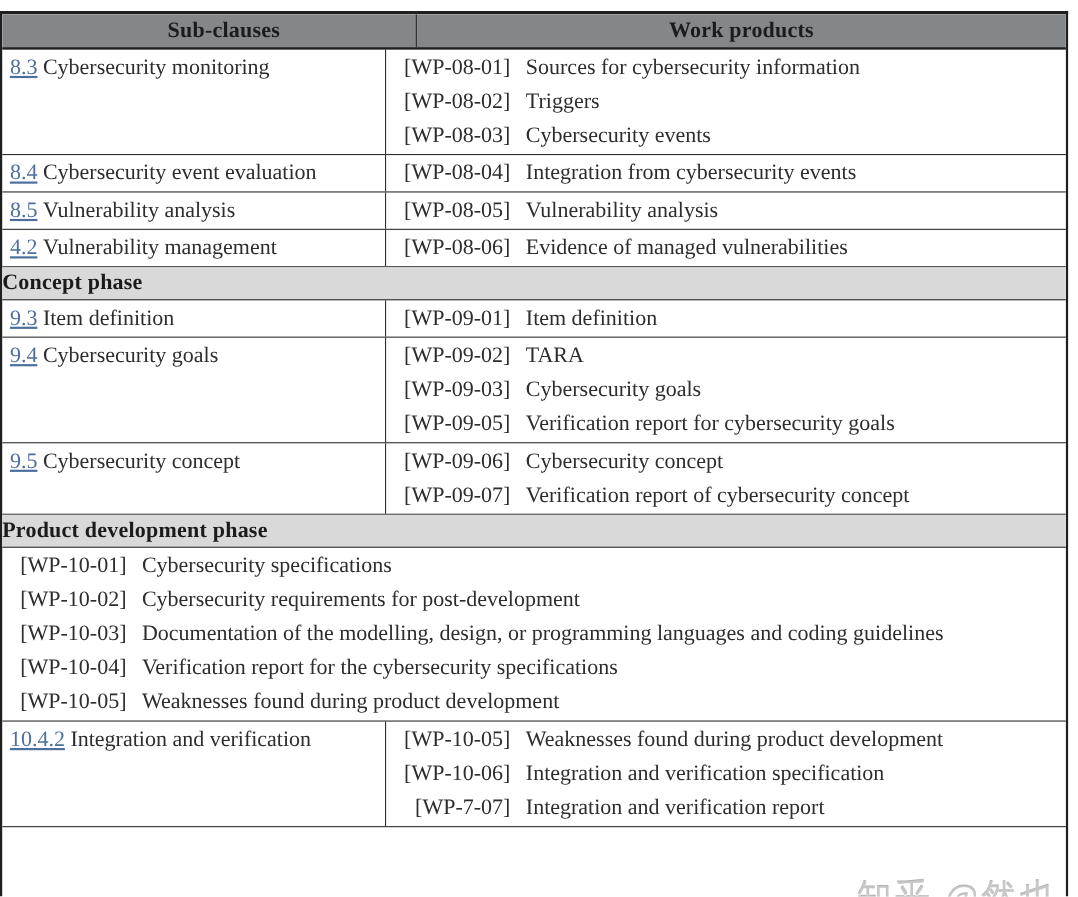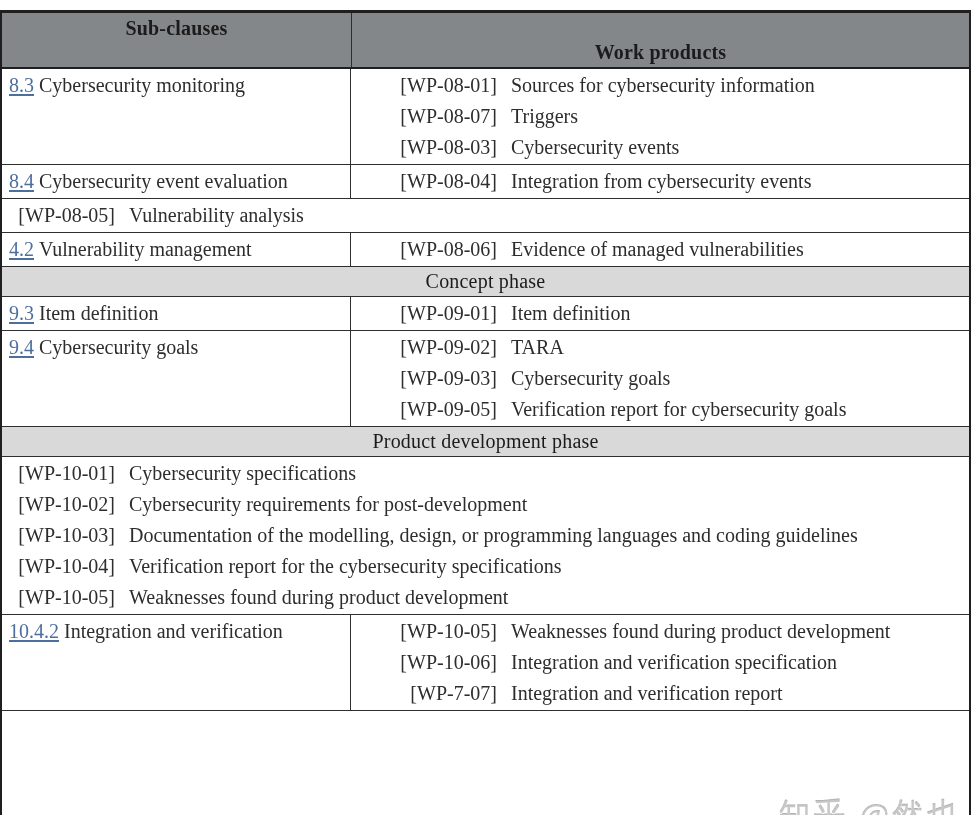--- a/index.html
+++ b/index.html
@@ -26,37 +26,37 @@
     border-left: 2px solid #1f1f1f;
     border-right: 2px solid #1f1f1f;
     border-top: 3px solid #1f1f1f;
     overflow: hidden;
     background: #ffffff;
   }
   .header-row {
     display: flex;
     background: #84878a;
     border-bottom: 2px solid #1f1f1f;
+    padding-left: 27px;
   }
   .hcell {
     line-height: 30px;
     font-weight: bold;
     text-align: center;
     color: #1b1b1b;
     letter-spacing: 0.2px;
   }
   .hcell-left {
     width: 349px;
     border-right: 1.5px solid #2e2e2e;
   }
-  .hcell-right { flex: 1; margin-top: 24px; }
+  .hcell-right { flex: 1; }
   .row {
     display: flex;
     border-bottom: 1.5px solid #2e2e2e;
-    gap: 33px;
   }
   .cell {
     box-sizing: border-box;
     line-height: 31px;
   }
   .cell-left {
     width: 349px;
     border-right: 1.5px solid #2e2e2e;
     padding: 1px 6px 1px 7px;
   }
@@ -72,22 +72,22 @@
   }
   .clause-label { margin-left: 5px; }
   .wp-line { }
   .wp-code {
     display: inline-block;
     min-width: 108px;
     margin-right: 14px;
     text-align: right;
   }
   .band {
-    text-align: center;
-    font-weight: normal;
+    text-align: left;
+    font-weight: bold;
     color: #1b1b1b;
     background: #d9d9d9;
     line-height: 29px;
     border-bottom: 1.5px solid #2e2e2e;
     letter-spacing: 0.2px;
   }
   .watermark {
     position: absolute;
     top: 794px;
     right: 18px;
@@ -105,31 +105,32 @@
 <div class="doc-table">
   <div class="header-row">
     <div class="hcell hcell-left">Sub-clauses</div>
     <div class="hcell hcell-right">Work products</div>
   </div>
   <div>
       <div class="row">
         <div class="cell cell-left"><a class="clause-num">8.3</a><span class="clause-label">Cybersecurity monitoring</span></div>
         <div class="cell cell-right">
           <div class="wp-line"><span class="wp-code">[WP-08-01]</span><span class="wp-desc">Sources for cybersecurity information</span></div>
-          <div class="wp-line"><span class="wp-code">[WP-08-07]</span><span class="wp-desc">Triggers</span></div>
+          <div class="wp-line"><span class="wp-code">[WP-08-02]</span><span class="wp-desc">Triggers</span></div>
           <div class="wp-line"><span class="wp-code">[WP-08-03]</span><span class="wp-desc">Cybersecurity events</span></div>
         </div>
       </div>
       <div class="row">
         <div class="cell cell-left"><a class="clause-num">8.4</a><span class="clause-label">Cybersecurity event evaluation</span></div>
         <div class="cell cell-right">
           <div class="wp-line"><span class="wp-code">[WP-08-04]</span><span class="wp-desc">Integration from cybersecurity events</span></div>
         </div>
       </div>
       <div class="row">
+        <div class="cell cell-left"><a class="clause-num">8.5</a><span class="clause-label">Vulnerability analysis</span></div>
         <div class="cell cell-right">
           <div class="wp-line"><span class="wp-code">[WP-08-05]</span><span class="wp-desc">Vulnerability analysis</span></div>
         </div>
       </div>
       <div class="row">
         <div class="cell cell-left"><a class="clause-num">4.2</a><span class="clause-label">Vulnerability management</span></div>
         <div class="cell cell-right">
           <div class="wp-line"><span class="wp-code">[WP-08-06]</span><span class="wp-desc">Evidence of managed vulnerabilities</span></div>
         </div>
       </div>
@@ -139,20 +140,27 @@
         <div class="cell cell-right">
           <div class="wp-line"><span class="wp-code">[WP-09-01]</span><span class="wp-desc">Item definition</span></div>
         </div>
       </div>
       <div class="row">
         <div class="cell cell-left"><a class="clause-num">9.4</a><span class="clause-label">Cybersecurity goals</span></div>
         <div class="cell cell-right">
           <div class="wp-line"><span class="wp-code">[WP-09-02]</span><span class="wp-desc">TARA</span></div>
           <div class="wp-line"><span class="wp-code">[WP-09-03]</span><span class="wp-desc">Cybersecurity goals</span></div>
           <div class="wp-line"><span class="wp-code">[WP-09-05]</span><span class="wp-desc">Verification report for cybersecurity goals</span></div>
+        </div>
+      </div>
+      <div class="row">
+        <div class="cell cell-left"><a class="clause-num">9.5</a><span class="clause-label">Cybersecurity concept</span></div>
+        <div class="cell cell-right">
+          <div class="wp-line"><span class="wp-code">[WP-09-06]</span><span class="wp-desc">Cybersecurity concept</span></div>
+          <div class="wp-line"><span class="wp-code">[WP-09-07]</span><span class="wp-desc">Verification report of cybersecurity concept</span></div>
         </div>
       </div>
       <div class="band">Product development phase</div>
       <div class="row">
         <div class="cell cell-right">
           <div class="wp-line"><span class="wp-code">[WP-10-01]</span><span class="wp-desc">Cybersecurity specifications</span></div>
           <div class="wp-line"><span class="wp-code">[WP-10-02]</span><span class="wp-desc">Cybersecurity requirements for post-development</span></div>
           <div class="wp-line"><span class="wp-code">[WP-10-03]</span><span class="wp-desc">Documentation of the modelling, design, or programming languages and coding guidelines</span></div>
           <div class="wp-line"><span class="wp-code">[WP-10-04]</span><span class="wp-desc">Verification report for the cybersecurity specifications</span></div>
           <div class="wp-line"><span class="wp-code">[WP-10-05]</span><span class="wp-desc">Weaknesses found during product development</span></div>

